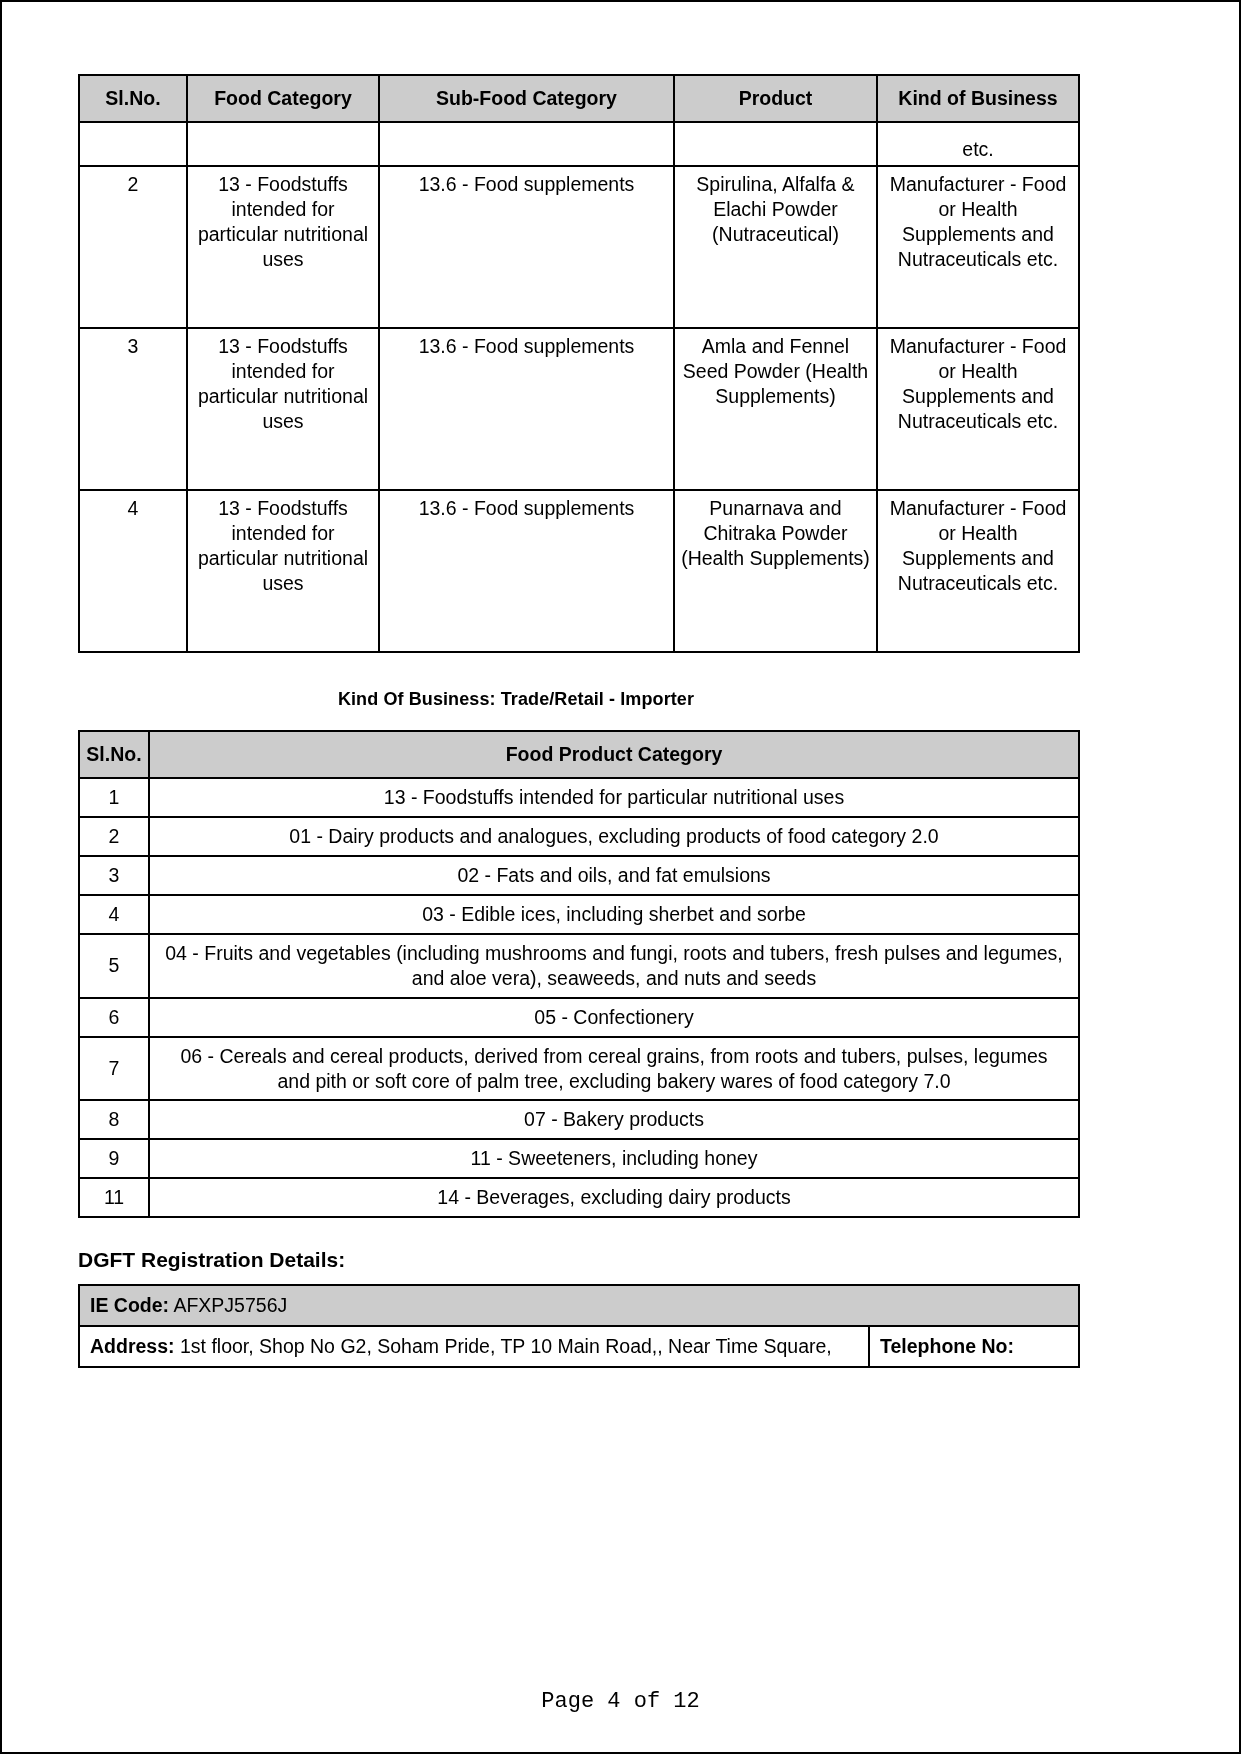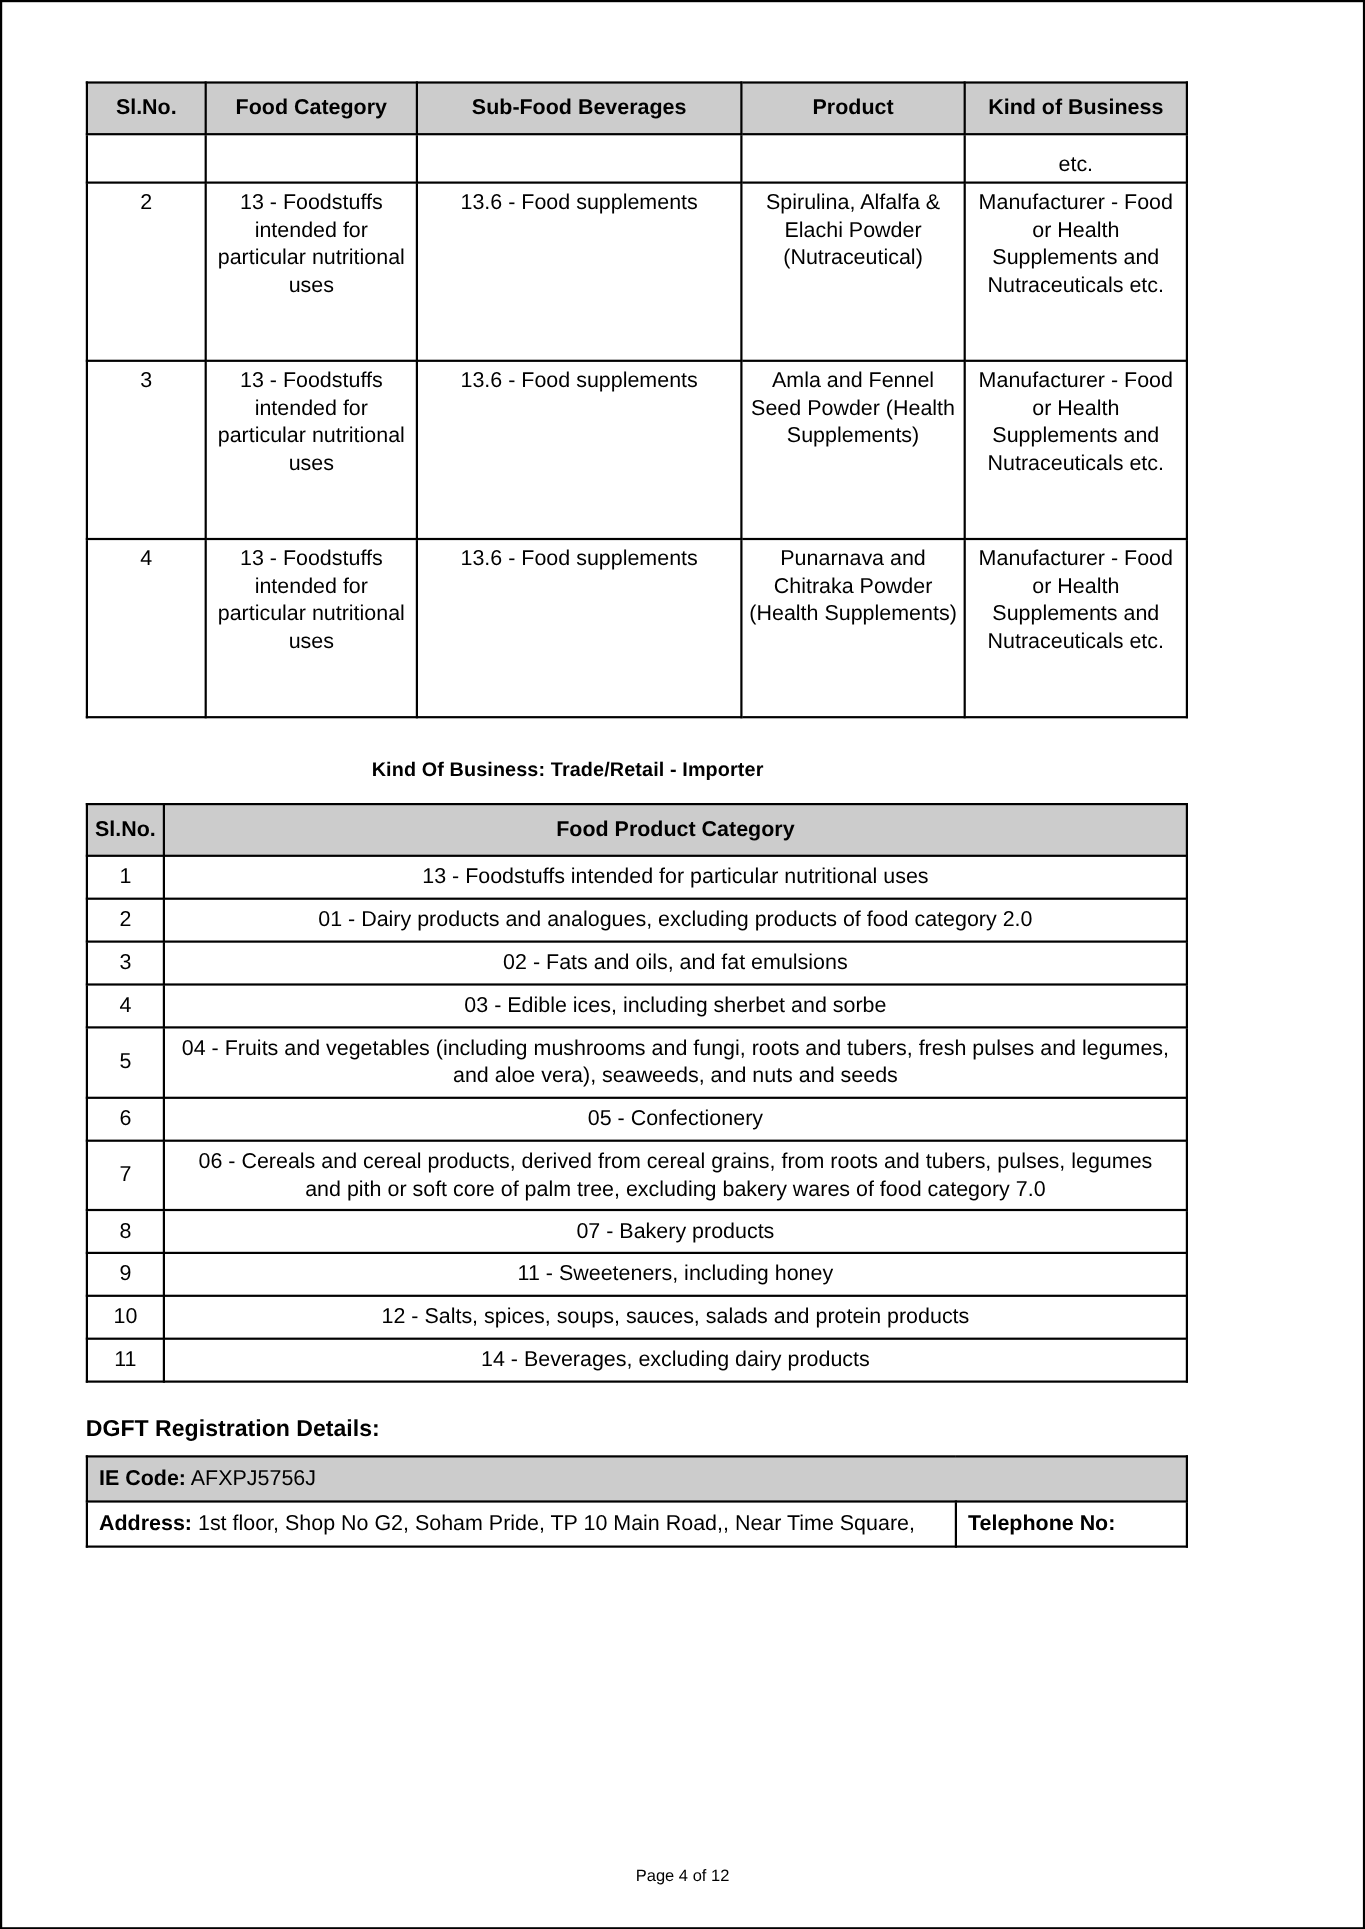--- a/index.html
+++ b/index.html
@@ -106,42 +106,43 @@
   #dgft-table tr.shaded td { background: #cccccc; }
   #dgft-table .k { font-weight: bold; }
 
   
   .page-footer {
     position: absolute;
     left: 0;
     right: 0;
     bottom: 38px;
     text-align: center;
-    font-size: 15px;
+    font-size: 22px;
+    font-family: Liberation Mono, monospace;
   }
 </style>
 </head>
 <body>
 
 <div class="page">
   <div class="page-inner">
 
     <table id="products-table">
       <colgroup>
         <col class="c-sl">
           <col class="c-food">
           <col class="c-sub">
           <col class="c-prod">
           <col class="c-kind">
       </colgroup>
       <thead>
         <tr>
           <th>Sl.No.</th>
           <th>Food Category</th>
-          <th>Sub-Food Beverages</th>
+          <th>Sub-Food Category</th>
           <th>Product</th>
           <th>Kind of Business</th>
         </tr>
       </thead>
       <tbody>
         <tr class="partial-row">
           <td class="cell-sl"></td>
           <td></td>
           <td></td>
           <td></td>
@@ -215,24 +216,20 @@
           </tr>
           <tr>
             <td>8</td>
             <td class="cat-cell">07 - Bakery products</td>
           </tr>
           <tr>
             <td>9</td>
             <td class="cat-cell">11 - Sweeteners, including honey</td>
           </tr>
           <tr>
-            <td>10</td>
-            <td class="cat-cell">12 - Salts, spices, soups, sauces, salads and protein products</td>
-          </tr>
-          <tr>
             <td>11</td>
             <td class="cat-cell">14 - Beverages, excluding dairy products</td>
           </tr>
         </tbody>
     </table>
 
     <div class="dgft-label">DGFT Registration Details:</div>
 
     <table id="dgft-table">
       <colgroup>

